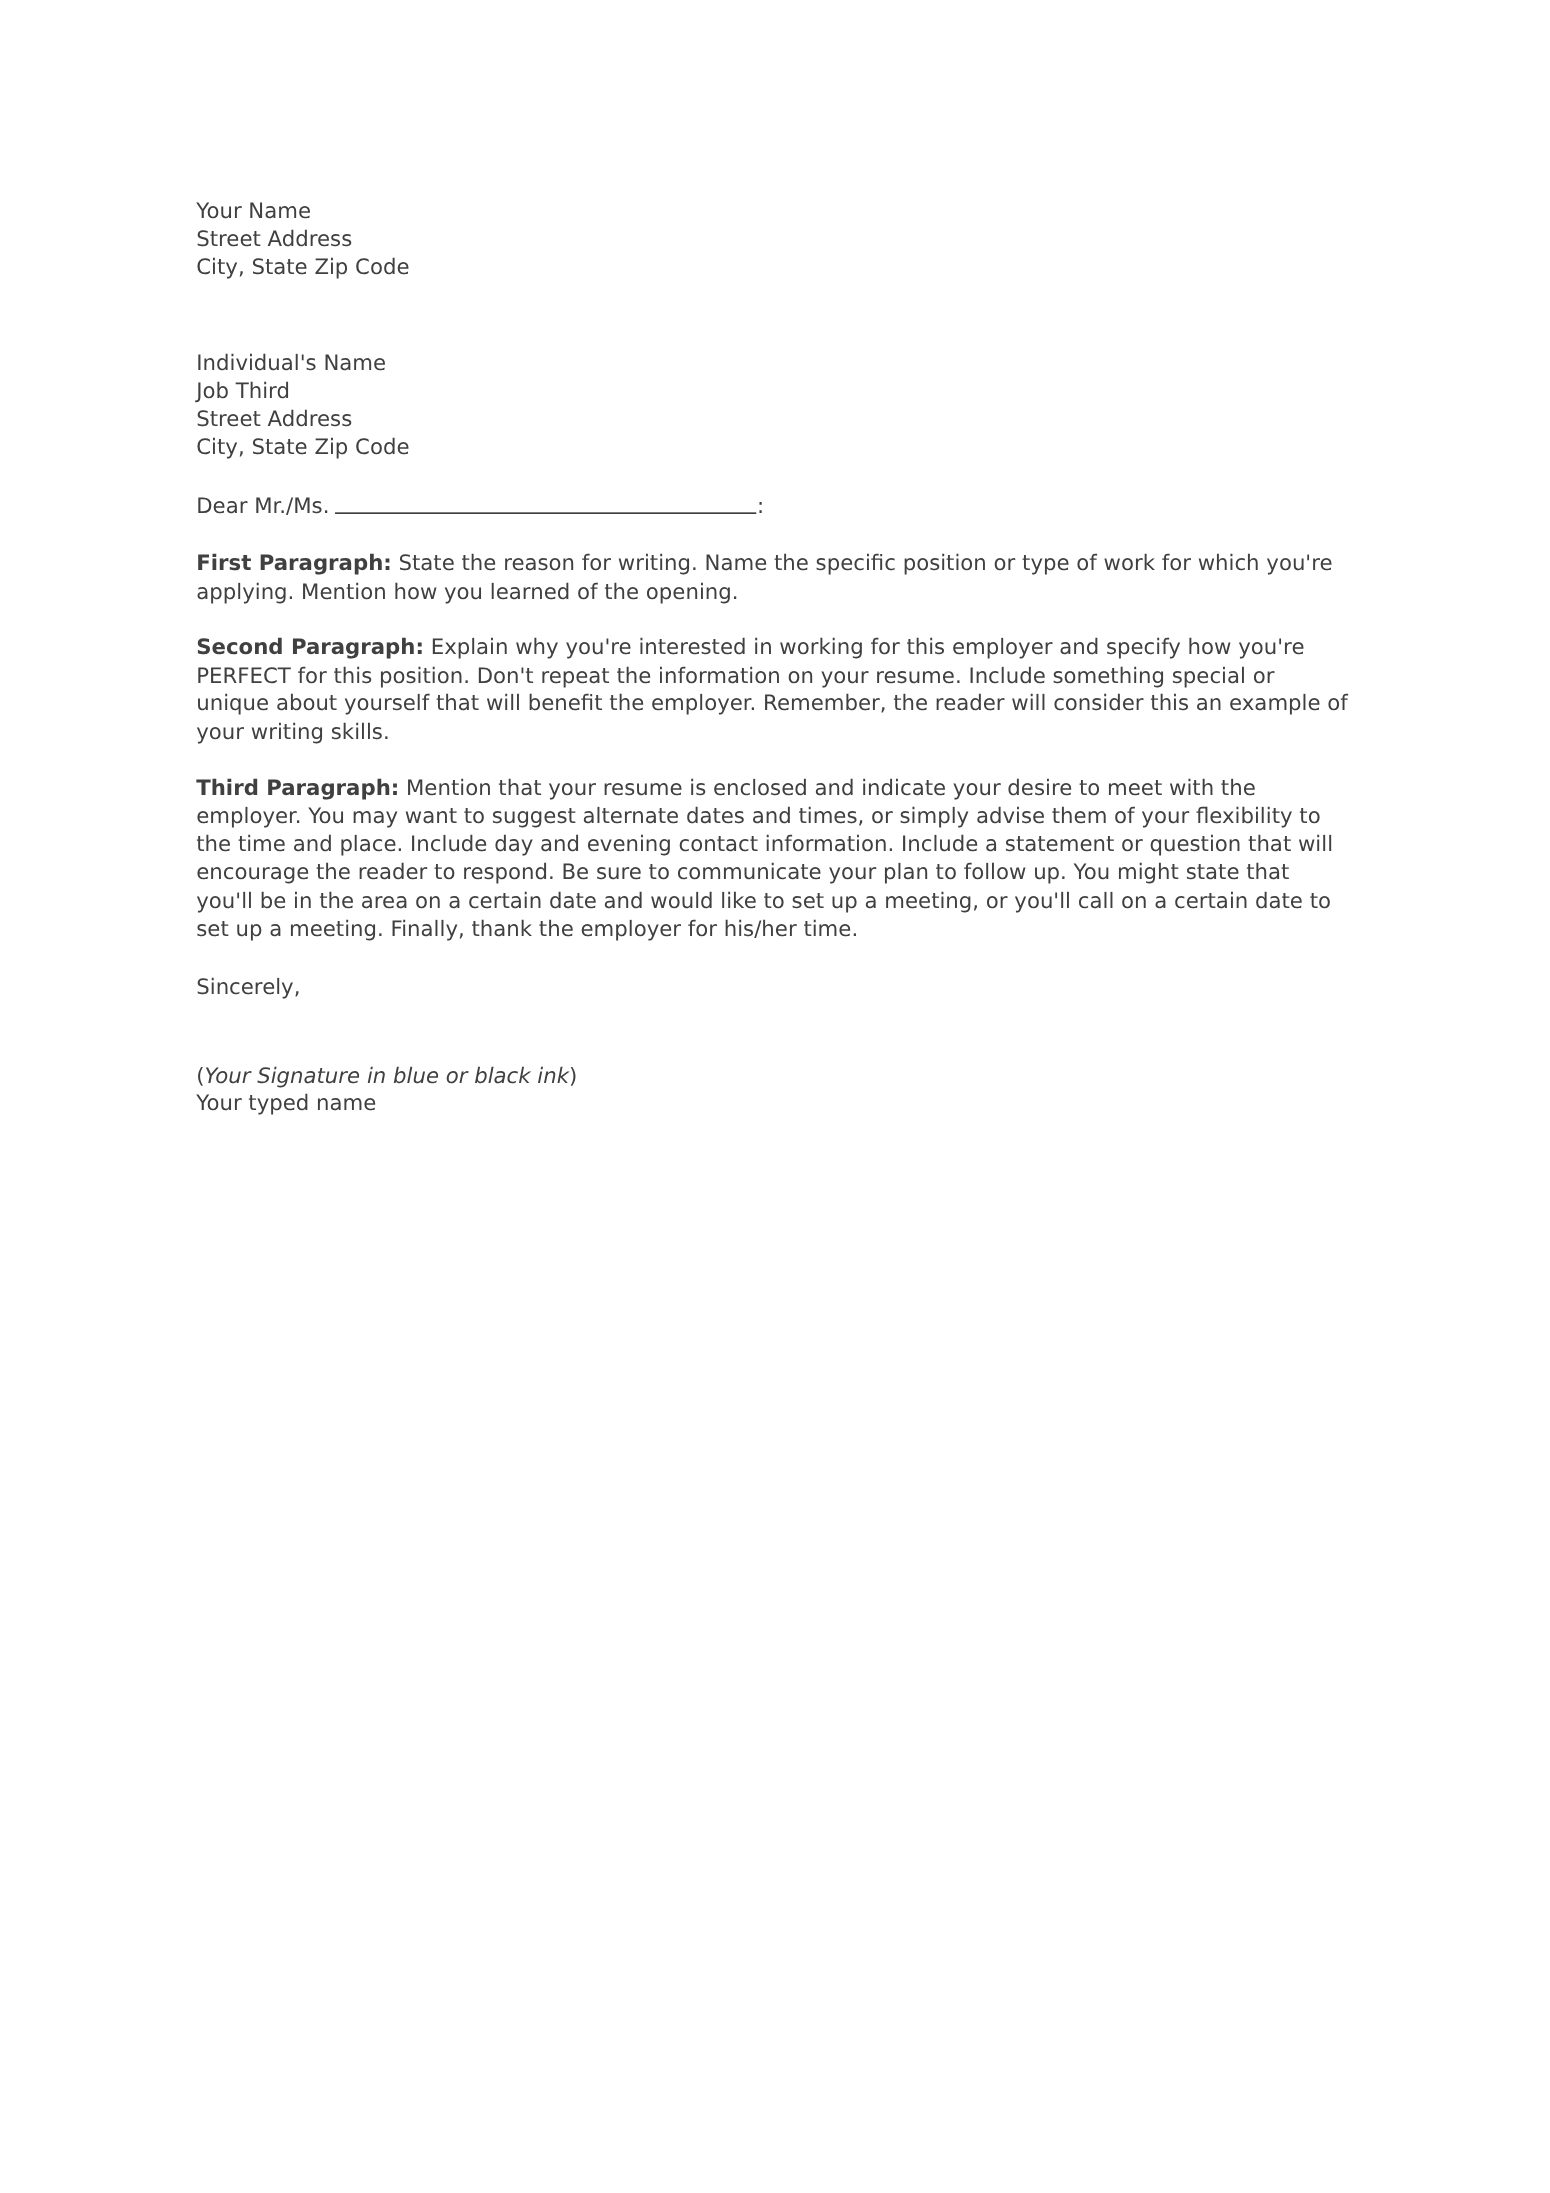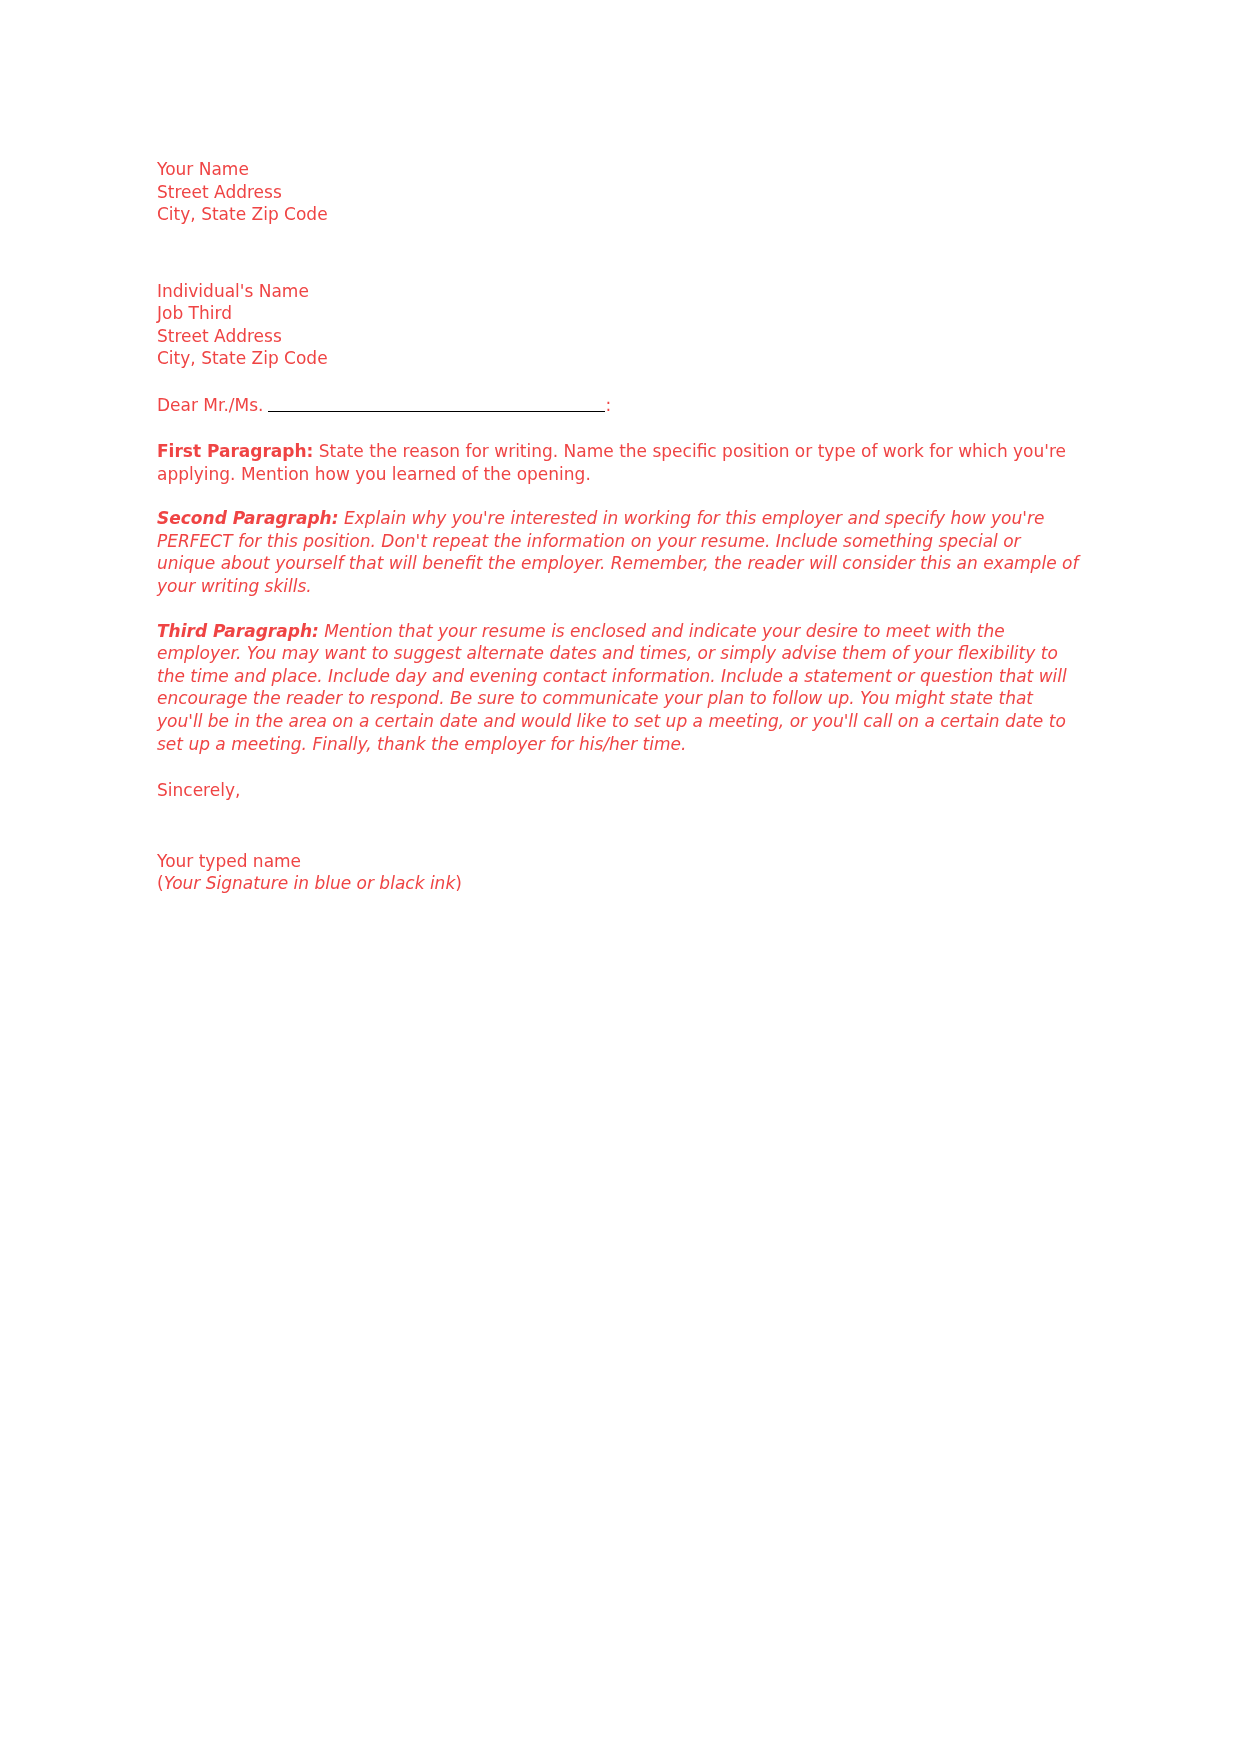--- a/index.html
+++ b/index.html
@@ -9,21 +9,21 @@
     background: #ffffff;
   }
   .page {
     position: relative;
     width: 1240px;
     height: 1754px;
     background: #ffffff;
     margin: 0 auto;
     overflow: hidden;
     font-family: "DejaVu Sans", "Liberation Sans", sans-serif;
-    color: #ef4444;
+    color: #404040;
   }
   .letter {
     position: absolute;
     left: 157px;
     top: 158px;
     width: 925px;
   }
   .block {
     font-size: 17px;
     line-height: 22.5px;
@@ -49,21 +49,20 @@
     vertical-align: baseline;
   }
   .para {
     font-size: 17px;
     line-height: 22.6px;
     text-align: left;
     margin: 0;
   }
   .para + .para {
     margin-top: 22px;
-    font-style: italic;
   }
   .lead {
     font-weight: bold;
   }
   .sig-italic {
     font-style: italic;
   }
   .paren {
     font-style: normal;
   }
@@ -114,21 +113,21 @@
 
     <div class="gap-md"></div>
 
     <div class="block">
       <div class="line">Sincerely,</div>
     </div>
 
     <div class="gap-sig"></div>
 
     <div class="block">
+      <div class="line"><span class="paren">(</span><span class="sig-italic">Your Signature in blue or black ink</span><span class="paren">)</span></div>
       <div class="line">Your typed name</div>
-      <div class="line"><span class="paren">(</span><span class="sig-italic">Your Signature in blue or black ink</span><span class="paren">)</span></div>
     </div>
 
     <div class="gap-sm"></div>
 
 
   </div>
 </div>
 
 </body></html>

